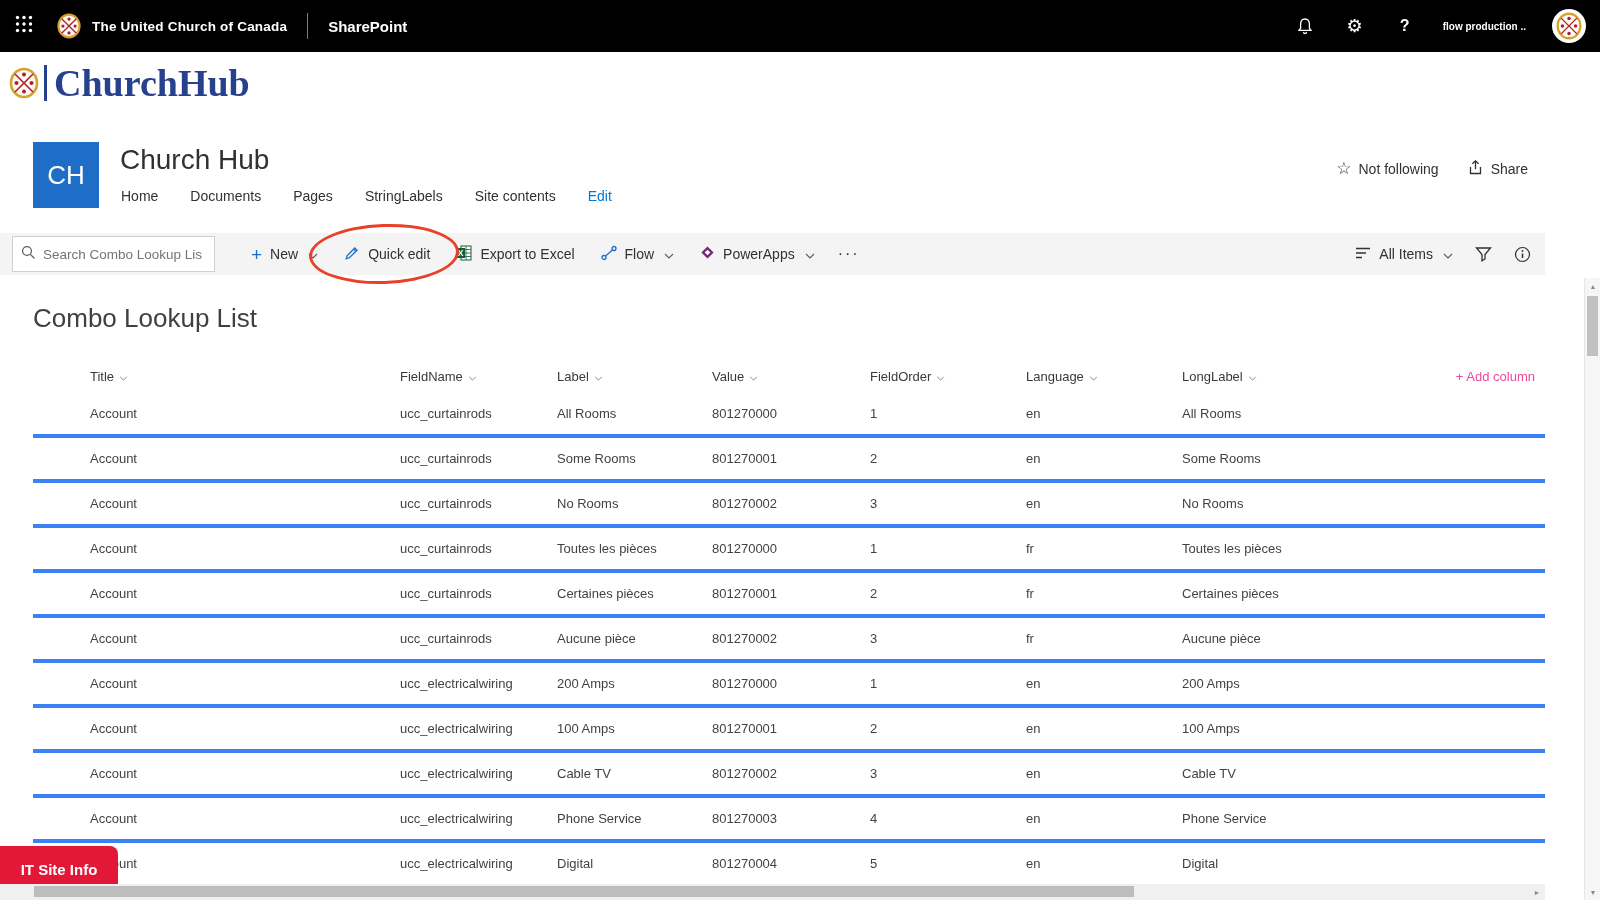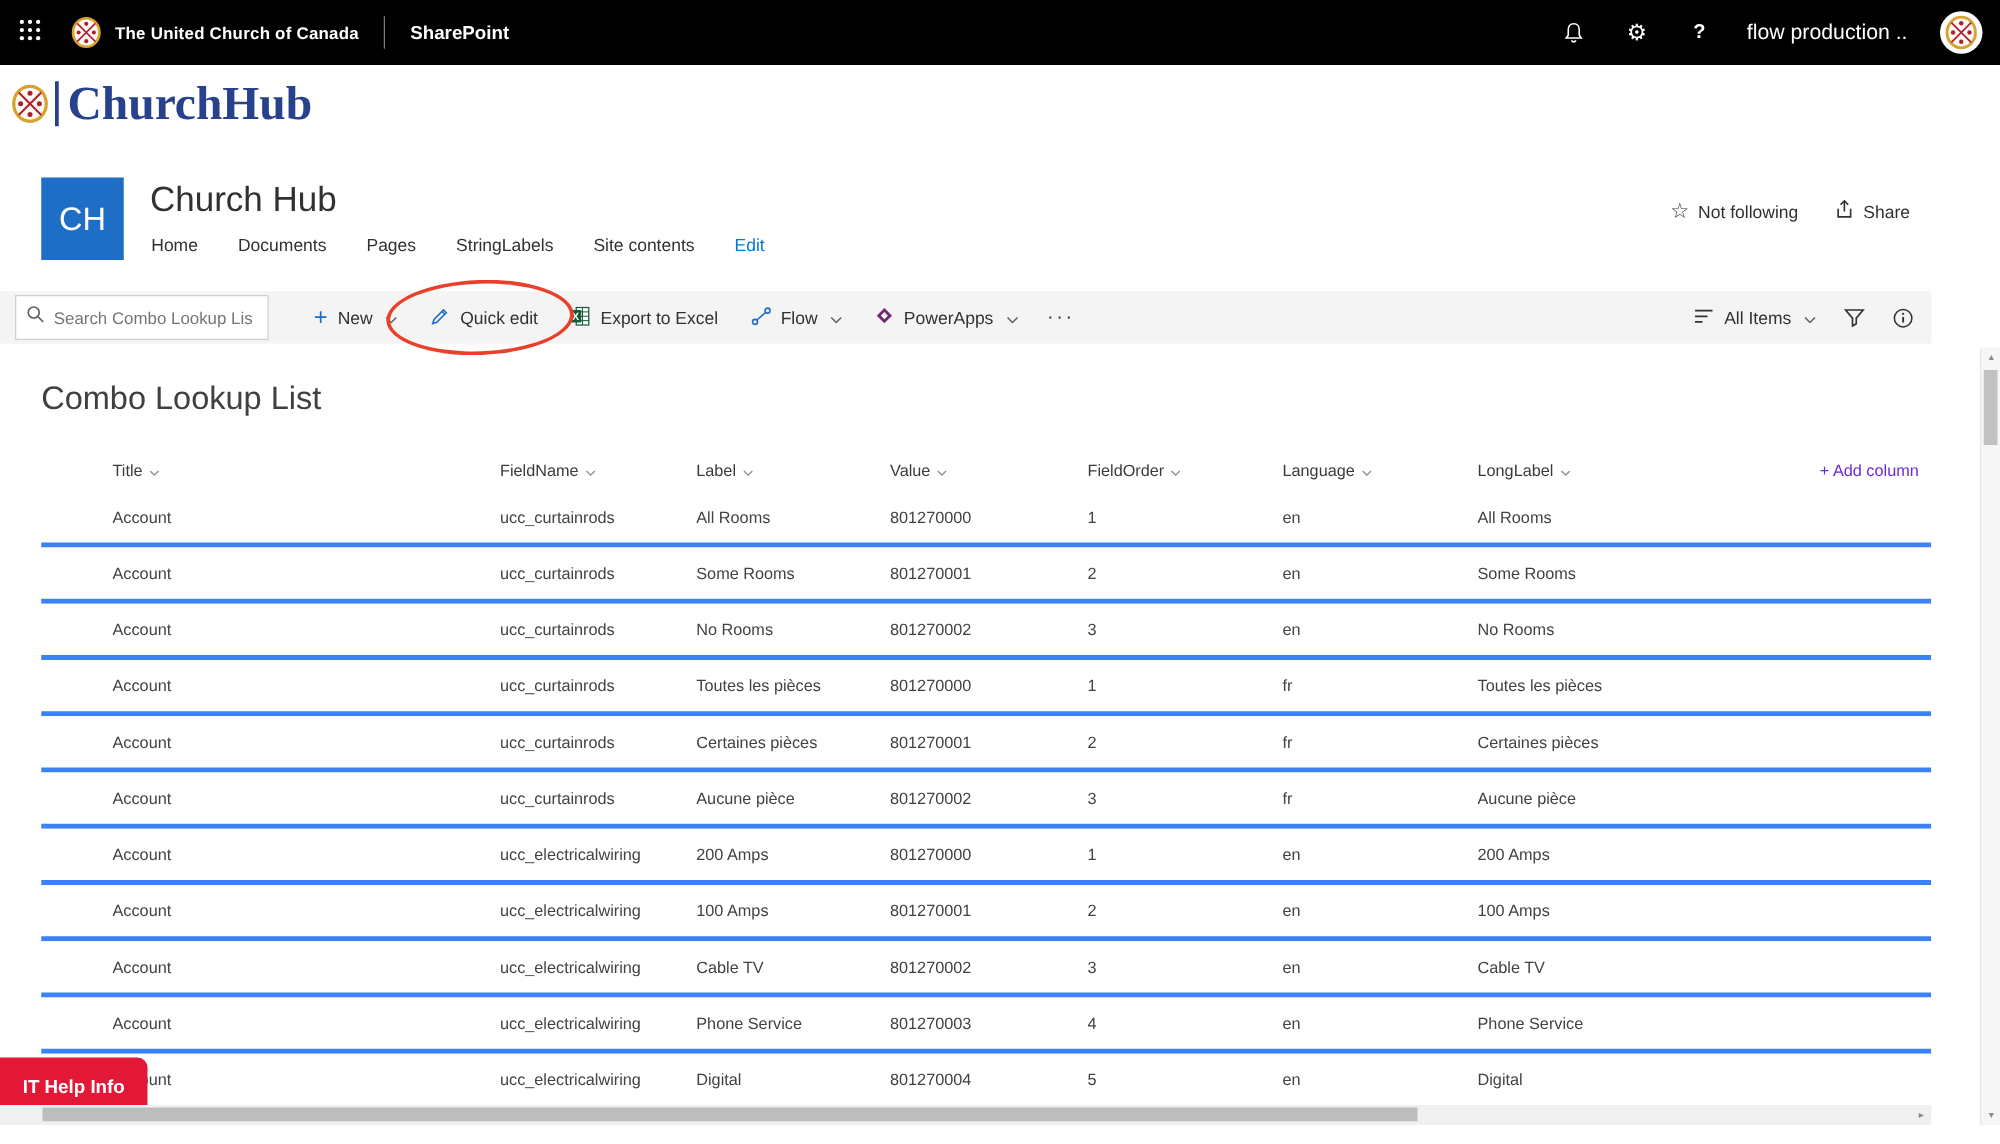--- a/index.html
+++ b/index.html
@@ -14,21 +14,21 @@
     position:absolute; top:0; left:0; width:1600px; height:52px;
     background:#000; color:#fff; display:flex; align-items:center;
   }
   .waffle-btn { width:48px; height:52px; display:flex; align-items:center; justify-content:center; cursor:pointer; }
   .org-logo { margin:0 10px 0 8px; display:flex; align-items:center; }
   .org-name { font-size:13.5px; font-weight:700; letter-spacing:.2px; }
   .tb-divider { width:1px; height:26px; background:#7a7a7a; margin:0 20px; }
   .product-name { font-size:15px; font-weight:700; }
   .tb-right { margin-left:auto; display:flex; align-items:center; gap:26px; padding-right:14px; }
   .tb-icon { color:#fff; font-size:18px; line-height:1; cursor:pointer; display:flex; align-items:center; justify-content:center; width:24px; height:24px; }
-  .tb-user { font-size:17px; }
+  .tb-user { font-size:10px;font-weight:bold; }
   .tb-avatar { width:34px; height:34px; border-radius:50%; background:#fff; display:flex; align-items:center; justify-content:center; overflow:hidden; cursor:pointer; }
 
   
   .brand-banner { position:absolute; top:52px; left:0; width:1600px; height:62px; background:#fff; display:flex; align-items:center; padding-left:8px; }
   .brand-text {
     font-family:"Liberation Serif", serif; font-weight:700; font-size:38px; color:#27418d;
     border-left:3px solid #27418d; padding-left:7px; margin-left:4px; line-height:.95;
   }
 
   
@@ -73,21 +73,21 @@
     border:3px solid #e8402a; border-radius:50%; transform:rotate(-2deg);
     pointer-events:none; z-index:6;
   }
 
   
   .content { position:absolute; top:275px; left:0; width:1545px; height:625px; overflow:hidden; background:#fff; }
   .list-title { position:absolute; left:33px; top:28px; font-size:26px; font-weight:400; color:#404040; }
   .grid-cols { display:grid; grid-template-columns:310px 157px 155px 158px 156px 156px 156px 1fr; }
   .thead { position:absolute; left:33px; top:84px; width:1512px; height:34px; padding-left:57px; align-items:center; }
   .hcell { display:flex; align-items:center; gap:5px; font-size:13px; color:#3b3a39; cursor:pointer; }
-  .hcell-add { justify-content:flex-end; padding-right:10px; color:#6d28d9; white-space:nowrap; }
+  .hcell-add { justify-content:flex-end; padding-right:10px; color:#ec4899; white-space:nowrap; }
   .rows { position:absolute; left:33px; top:118px; width:1512px; }
   .trow { padding-left:57px; height:45px; align-items:center; border-bottom:4px solid #3b82f6; background:#fff; }
   .trow .cell { font-size:13px; color:#424242; overflow:hidden; white-space:nowrap; }
 
   
   .it-help {
     position:absolute; left:0; top:846px; width:118px; height:47px; background:#e31837;
     color:#fff; font-size:15px; font-weight:700; display:flex; align-items:center; justify-content:center;
     border-radius:0 8px 8px 0; z-index:7; cursor:pointer;
   }
@@ -462,21 +462,21 @@
         <div class="cell">Digital</div>
         <div class="cell">801270004</div>
         <div class="cell">5</div>
         <div class="cell">en</div>
         <div class="cell">Digital</div>
         <div class="cell"></div>
       </div>
     </div>
 </div>
 
-<div class="it-help">IT Help Info</div>
+<div class="it-help">IT Site Info</div>
 
 <div class="v-scrollbar">
   <div class="scroll-arrow v-up">▲</div>
   <div class="v-thumb"></div>
   <div class="scroll-arrow v-down">▼</div>
 </div>
 <div class="h-scrollbar">
   <div class="h-thumb"></div>
   <div class="scroll-arrow h-right">►</div>
 </div>

